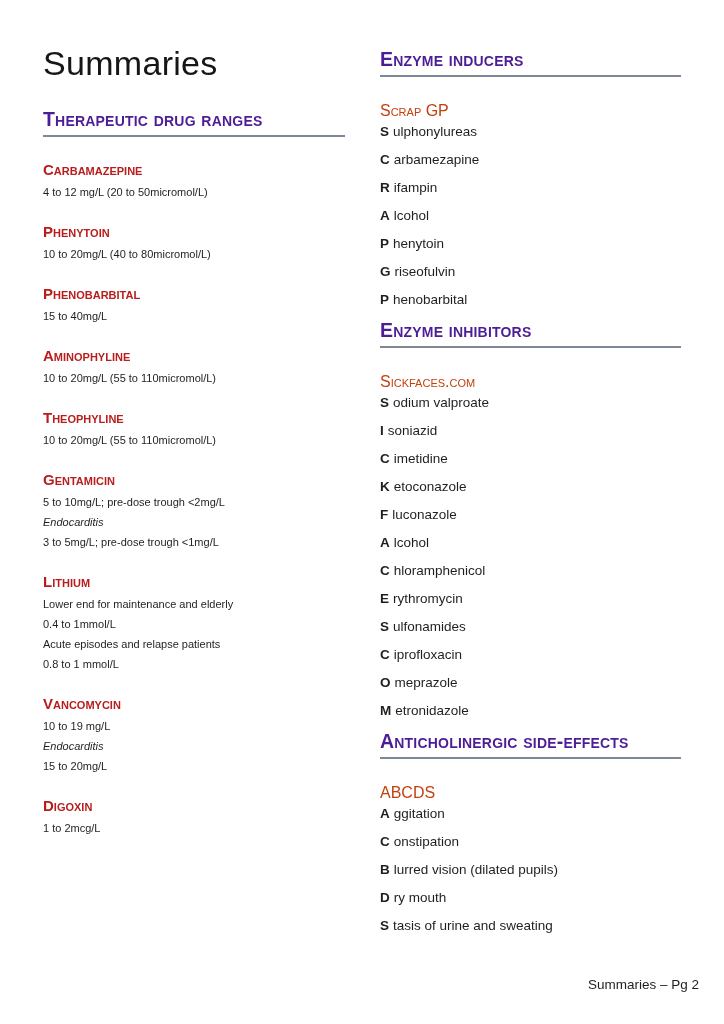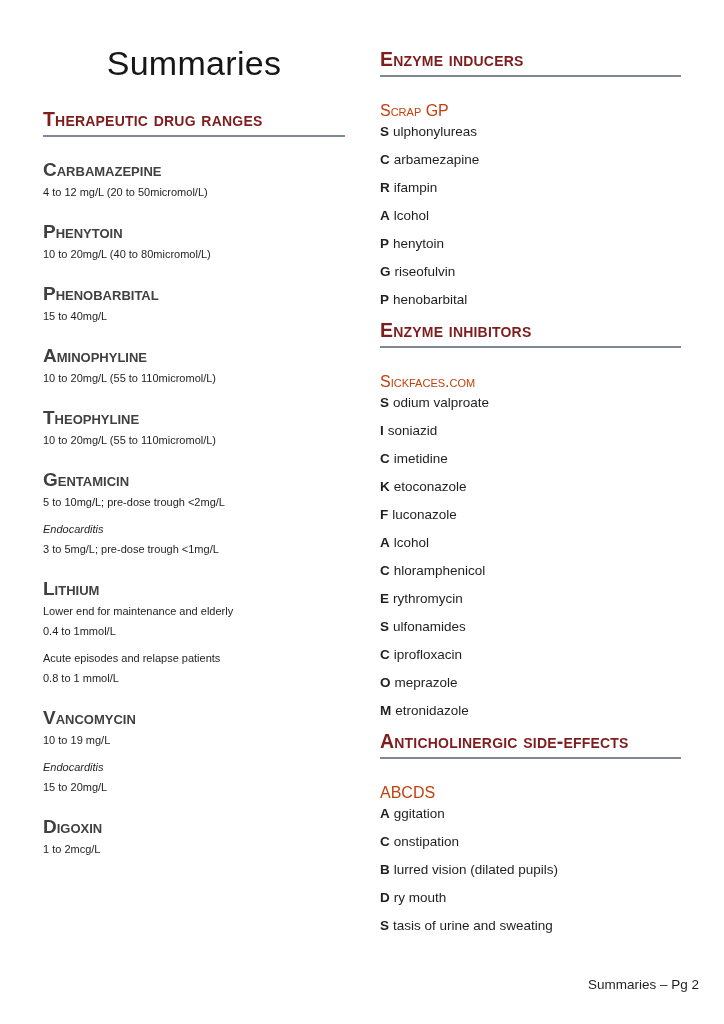--- a/index.html
+++ b/index.html
@@ -7,37 +7,37 @@
     position:relative; width:724px; height:1024px; background:#ffffff;
     font-family:"Liberation Sans", sans-serif; color:#1f1f1f;
     box-sizing:border-box; padding:44px 43px 0 43px; overflow:hidden;
   }
   .columns { display:flex; gap:35px; }
   .col-left { width:302px; }
   .col-right { width:301px; }
 
   .doc-title {
     font-size:34px; line-height:38px; font-weight:400; color:#161616;
-    margin:0 0 26px 0; letter-spacing:0.3px;text-align:center;
+    margin:0 0 26px 0; letter-spacing:0.3px;
   }
 
   .sec-heading {
-    font-variant:small-caps; font-weight:700; color:#7f1d1d;
+    font-variant:small-caps; font-weight:700; color:#4c1d95;
     font-size:19.5px; line-height:22px; letter-spacing:0.2px;
     border-bottom:2px solid #7e8894; padding-bottom:5px; margin:0 0 24px 0;
   }
   .col-right .sec:first-child .sec-heading { margin-top:4px; }
   .sec + .sec .sec-heading { margin-top:6px; }
 
   .drug { margin-bottom:21px; }
   .drug-name {
-    font-variant:small-caps; font-weight:700; font-size:19px;
-    line-height:18px; margin-bottom:3px; color:#404040;
+    font-variant:small-caps; font-weight:700; font-size:15px;
+    line-height:18px; margin-bottom:3px; color:#b91c1c;
   }
-  .block + .block { margin-top:7px; }
+  .block + .block { }
   .note, .value { font-size:11px; line-height:20px; }
   .note.italic { font-style:italic; }
 
   .mn-title {
     font-variant:small-caps; font-weight:400; font-size:16px;
     line-height:19px; margin:20px 0 3px 0; color:#c2410c;
   }
   .mn-item { font-size:13.5px; line-height:18px; margin-bottom:10px; }
   .mn-item .lead { font-weight:700; margin-right:4px; }
 

